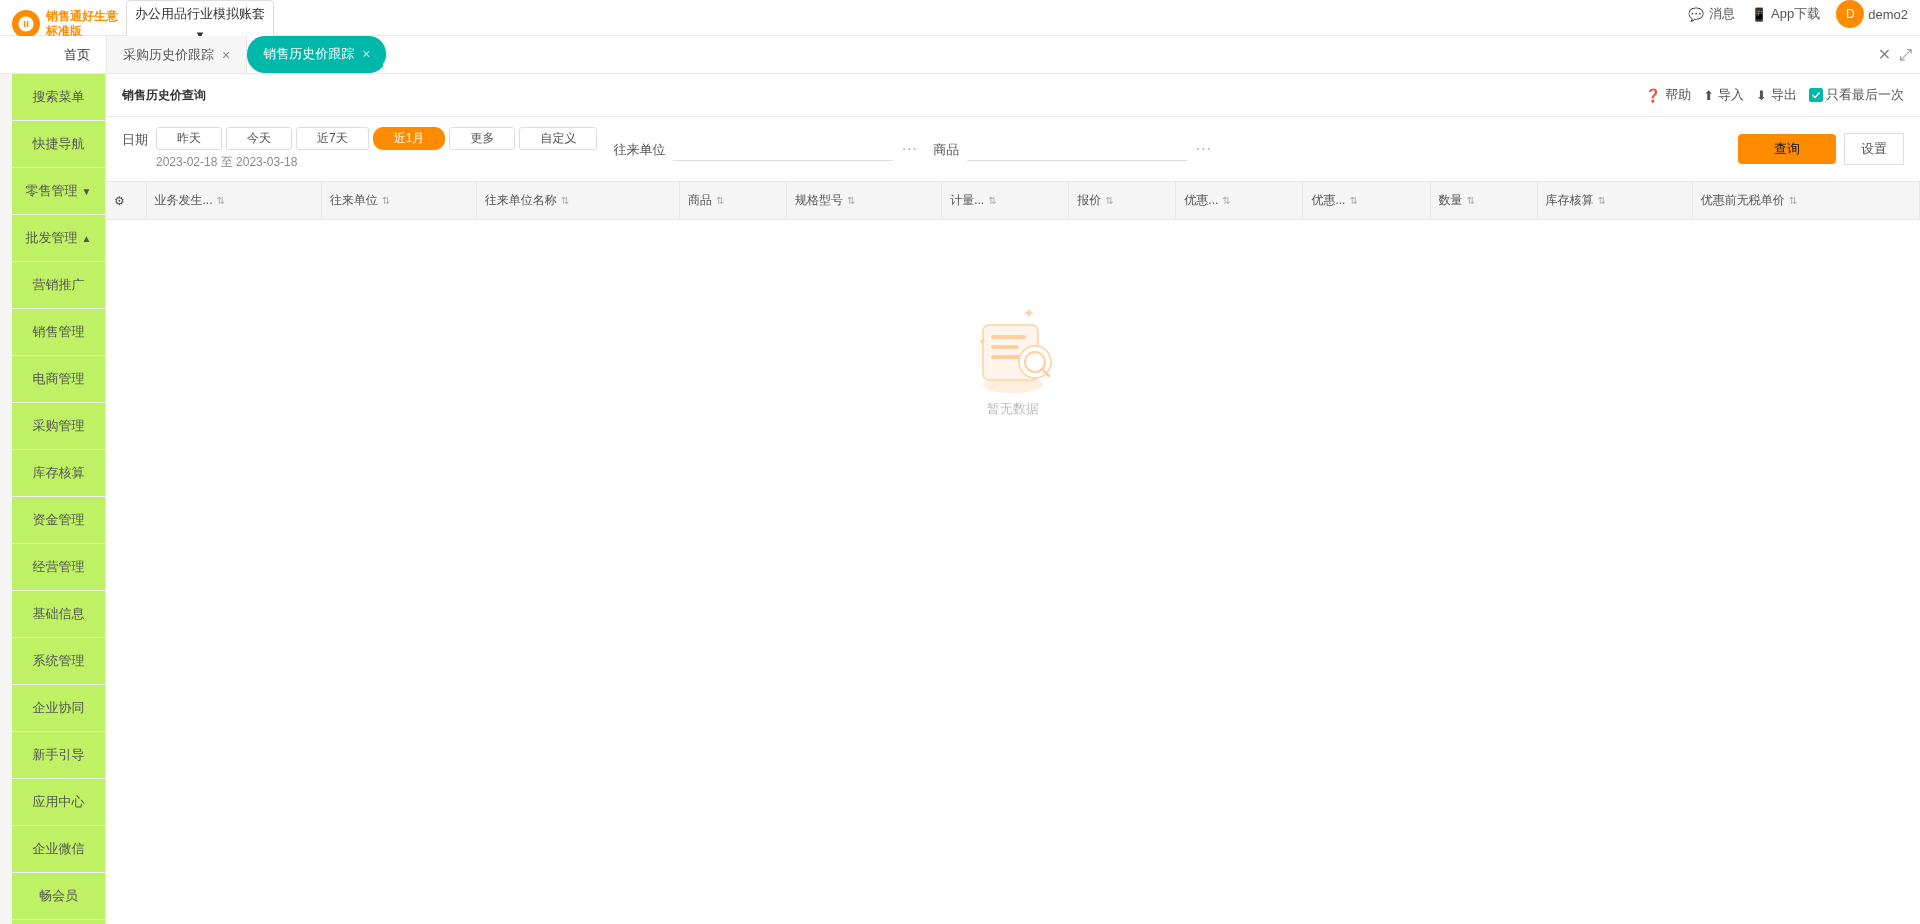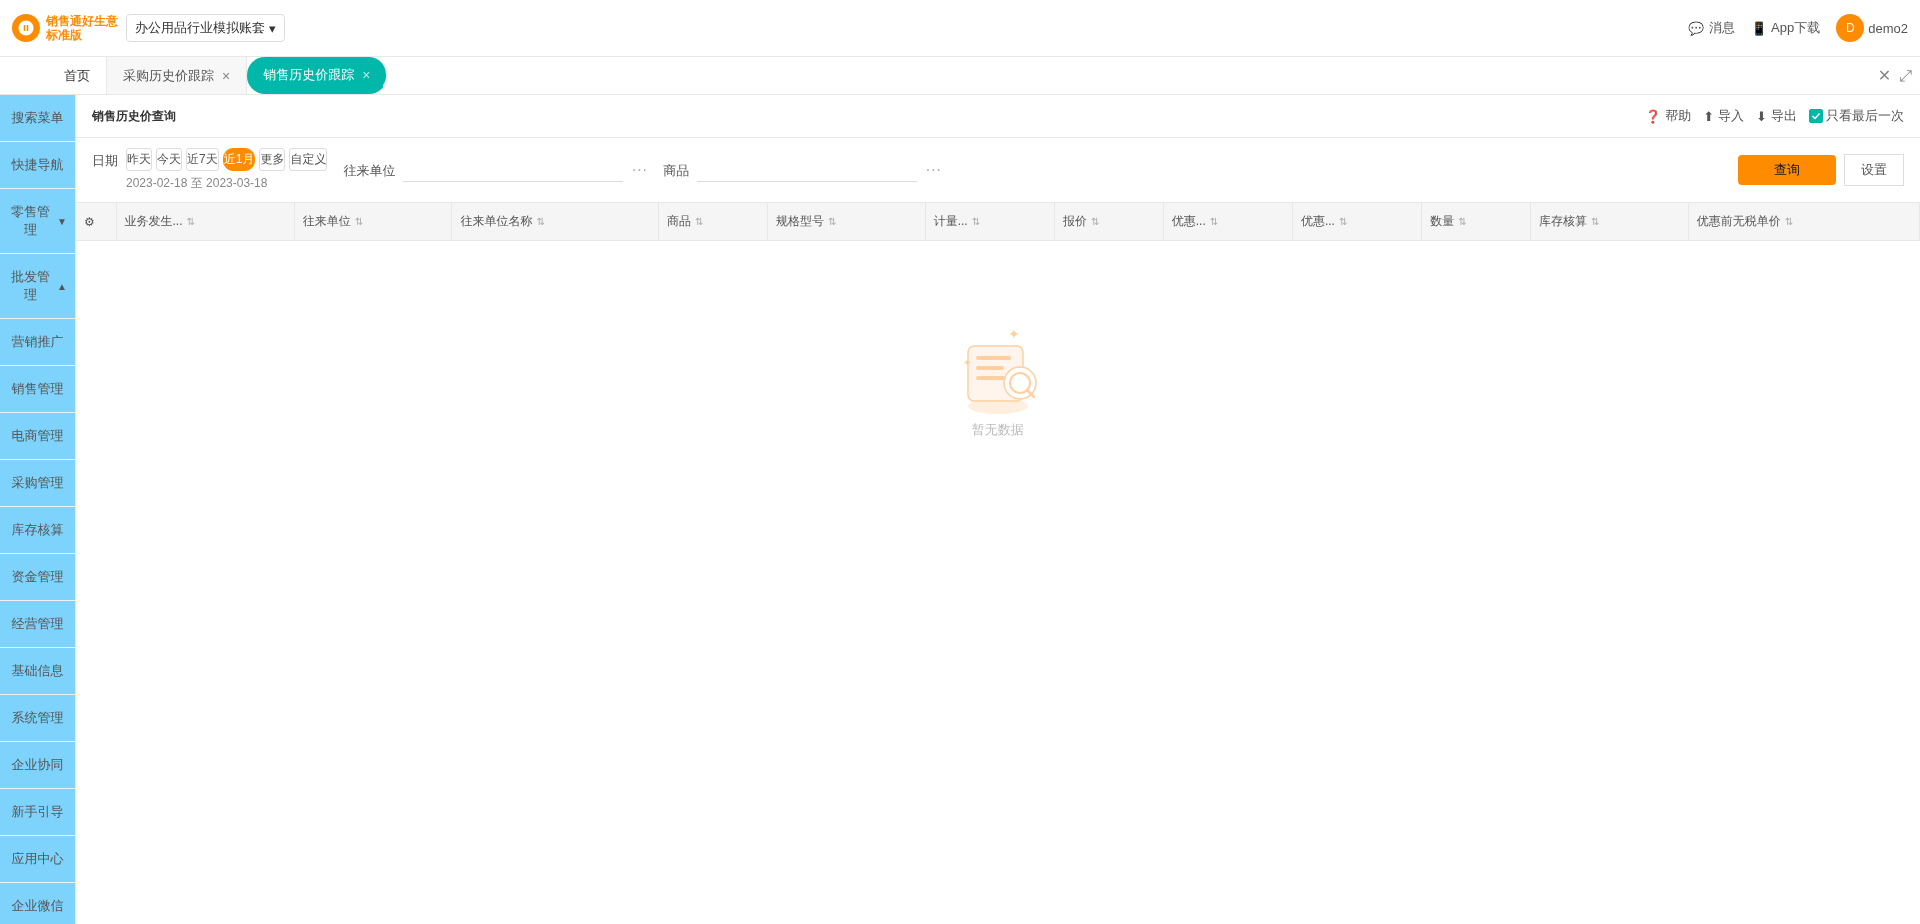--- a/index.html
+++ b/index.html
@@ -1,44 +1,44 @@
 <!DOCTYPE html>
 <html><head>
   <meta charset="utf-8">
   <style>
     * { margin: 0; padding: 0; box-sizing: border-box; }
     body { font-family: 'Microsoft YaHei', Arial, sans-serif; font-size: 13px; background: #f5f5f5; color: #333; width: 1920px; height: 924px; overflow: hidden; display: flex; flex-direction: column; }
 
     
-    .top-bar { height: 57px; background: #fff; display: flex; align-items: center; padding: 0 12px; border-bottom: 1px solid #e8e8e8; justify-content: space-between; flex-shrink: 0; }
+    .top-bar { height: 36px; background: #fff; display: flex; align-items: flex-start; padding: 0 12px; border-bottom: 1px solid #e8e8e8; justify-content: space-between; flex-shrink: 0; }
     .top-bar-left { display: flex; align-items: center; gap: 8px; }
     .logo-area { display: flex; align-items: center; gap: 6px; }
     .logo-icon { width: 28px; height: 28px; background: #ff8c00; border-radius: 50%; display: flex; align-items: center; justify-content: center; }
     .logo-icon svg { width: 18px; height: 18px; fill: white; }
     .logo-text { font-size: 12px; color: #ff8c00; font-weight: bold; line-height: 1.2; }
-    .dropdown-selector { display: flex; align-items: center; gap: 4px; padding: 4px 8px; border: 1px solid #ddd; border-radius: 4px; cursor: pointer; font-size: 13px; color: #333; background: #fff; }
+    .dropdown-selector { display: flex; align-items: center; gap: 4px; padding: 4px 8px; border: 1px solid #ddd; border-radius: 4px; cursor: pointer; font-size: 13px; color: #333; background: #fff; flex-direction: column; }
     .top-bar-right { display: flex; align-items: center; gap: 16px; }
     .top-bar-action { display: flex; align-items: center; gap: 4px; font-size: 13px; color: #555; cursor: pointer; }
     .avatar { width: 28px; height: 28px; border-radius: 50%; background: #ff8c00; display: flex; align-items: center; justify-content: center; color: white; font-size: 12px; }
 
     
     .tab-bar { height: 38px; background: #fff; display: flex; align-items: stretch; border-bottom: 1px solid #e8e8e8; flex-shrink: 0; }
     .tab { display: flex; align-items: center; padding: 0 16px; gap: 8px; font-size: 13px; cursor: pointer; border-right: 1px solid #e8e8e8; color: #555; background: #f7f7f7; }
     .tab.active { background: #00b8a9; color: #fff; border-bottom: 2px solid #00b8a9; border-radius: 18px; }
     .tab.home { background: #fff; color: #333; margin-left: 48px; }
     .tab-close { font-size: 14px; line-height: 1; color: inherit; opacity: 0.7; }
     .tab-bar-spacer { flex: 1; }
     .tab-controls { display: flex; align-items: center; padding: 0 8px; gap: 8px; }
     .tab-ctrl-btn { font-size: 16px; cursor: pointer; color: #888; }
 
     
     .main-layout { display: flex; flex: 1; overflow: hidden; }
 
     
-    .sidebar { width: 76px; background: #7dd3fc; border-right: 1px solid #e8e8e8; display: flex; flex-direction: column; overflow-y: auto; flex-shrink: 0; }
+    .sidebar { width: 94px; background: #bef264; border-right: 1px solid #e8e8e8; display: flex; flex-direction: column; overflow-y: auto; flex-shrink: 0; margin-left: 12px; }
     .sidebar-item { padding: 14px 8px; text-align: center; cursor: pointer; font-size: 13px; color: #555; border-bottom: 1px solid #f0f0f0; }
     .sidebar-item.has-sub { display: flex; align-items: center; justify-content: center; gap: 4px; }
     .sidebar-sub-icon { font-size: 10px; }
 
     
     .content-area { flex: 1; display: flex; flex-direction: column; overflow: hidden; background: #f5f5f5; }
 
     
     .page-header { background: #fff; padding: 12px 16px; display: flex; align-items: center; justify-content: space-between; border-bottom: 1px solid #e8e8e8; flex-shrink: 0; }
     .page-title { font-size: 12px; font-weight: bold; color: #333; }
@@ -47,21 +47,21 @@
     .checkbox-label { display: flex; align-items: center; gap: 3px; font-size: 13px; color: #555; }
     .checkbox-styled { width: 14px; height: 14px; border: 1px solid #00b8a9; border-radius: 2px; background: #00b8a9; display: flex; align-items: center; justify-content: center; }
     .checkbox-styled svg { width: 10px; height: 10px; fill: white; }
 
     
     .filter-bar { background: #fff; padding: 10px 16px; border-bottom: 1px solid #e8e8e8; display: flex; align-items: center; gap: 16px; flex-wrap: wrap; flex-shrink: 0; }
     .filter-group { display: flex; align-items: flex-start; gap: 8px; }
     .filter-label { font-size: 13px; color: #555; white-space: nowrap; padding-top: 4px; }
     .date-options { display: flex; flex-direction: column; gap: 4px; }
     .date-btns { display: flex; gap: 4px; align-items: center; }
-    .date-btn { padding: 2px 0; font-size: 12px; border: 1px solid #ddd; border-radius: 3px; cursor: pointer; background: #fff; color: #555; }
+    .date-btn { padding: 2px 20px; font-size: 12px; border: 1px solid #ddd; border-radius: 3px; cursor: pointer; background: #fff; color: #555; }
     .date-btn.active { background: #ff8c00; color: #fff; border-color: #ff8c00; border-radius: 10px; }
     .date-range-text { font-size: 12px; color: #888; }
     .filter-input-group { display: flex; align-items: center; gap: 8px; }
     .filter-input { border: none; border-bottom: 1px solid #ddd; padding: 4px 8px; font-size: 13px; width: 220px; outline: none; color: #333; background: #fff; }
     .filter-input-dots { color: #aaa; font-size: 16px; cursor: pointer; }
     .filter-actions { display: flex; align-items: center; gap: 8px; margin-left: auto; }
     .btn-query { background: #ff8c00; color: #0f172a; border: none; padding: 6px 36px; border-radius: 4px; font-size: 13px; cursor: pointer; }
     .btn-settings { background: #fff; color: #555; border: 1px solid #ddd; padding: 6px 16px; border-radius: 0; font-size: 13px; cursor: pointer; }
 
     

